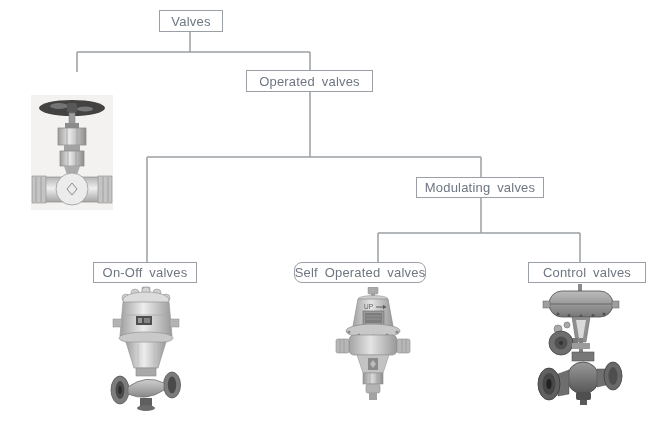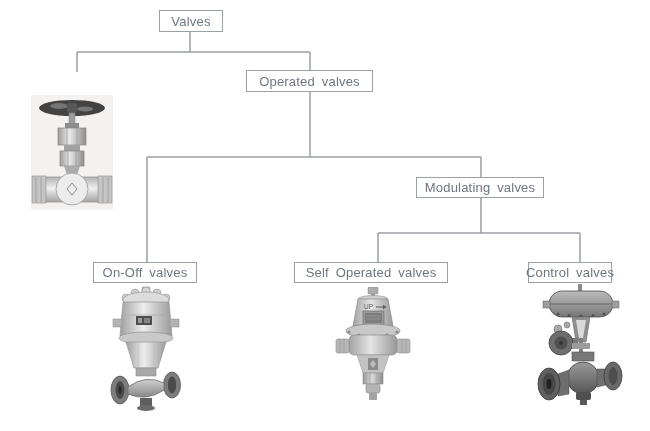--- a/index.html
+++ b/index.html
@@ -41,25 +41,25 @@
   </div>
 
   <div class="node" style="left:93px;top:262px;width:104px;height:21px;">
     <span>On-Off valves</span>
   </div>
 
   <div class="node" style="left:416px;top:177px;width:128px;height:21px;">
     <span>Modulating valves</span>
   </div>
 
-  <div class="node" style="left:294px;top:262px;width:154px;height:21px;">
+  <div class="node" style="left:294px;top:262px;width:132px;height:21px;border-radius:8px;">
     <span>Self Operated valves</span>
   </div>
 
-  <div class="node" style="left:528px;top:262px;width:84px;height:21px;">
+  <div class="node" style="left:528px;top:262px;width:118px;height:21px;">
     <span>Control valves</span>
   </div>
 
   <figure class="photo" style="left:31px;top:95px;">
     <svg width="82" height="115" viewBox="0 0 82 115">
       <defs>
         <linearGradient id="mvCyl" x1="0" y1="0" x2="0" y2="1">
           <stop offset="0" stop-color="#b3b3b3"></stop>
             <stop offset=".45" stop-color="#efefef"></stop>
             <stop offset="1" stop-color="#a5a5a5"></stop>

